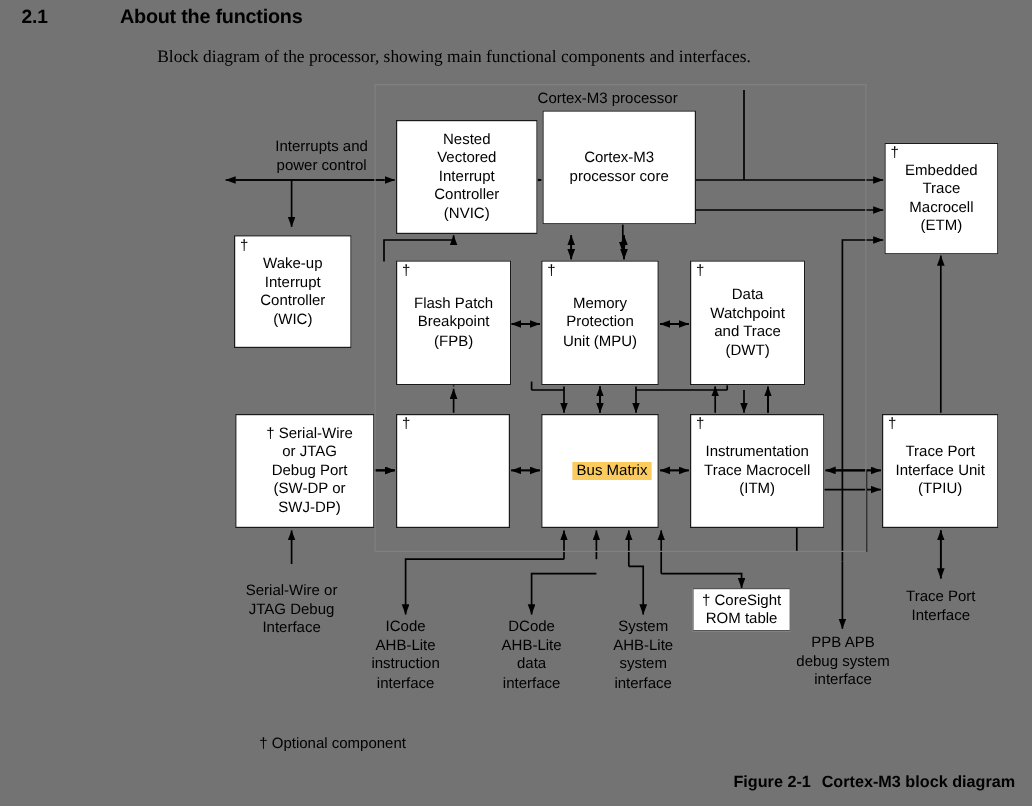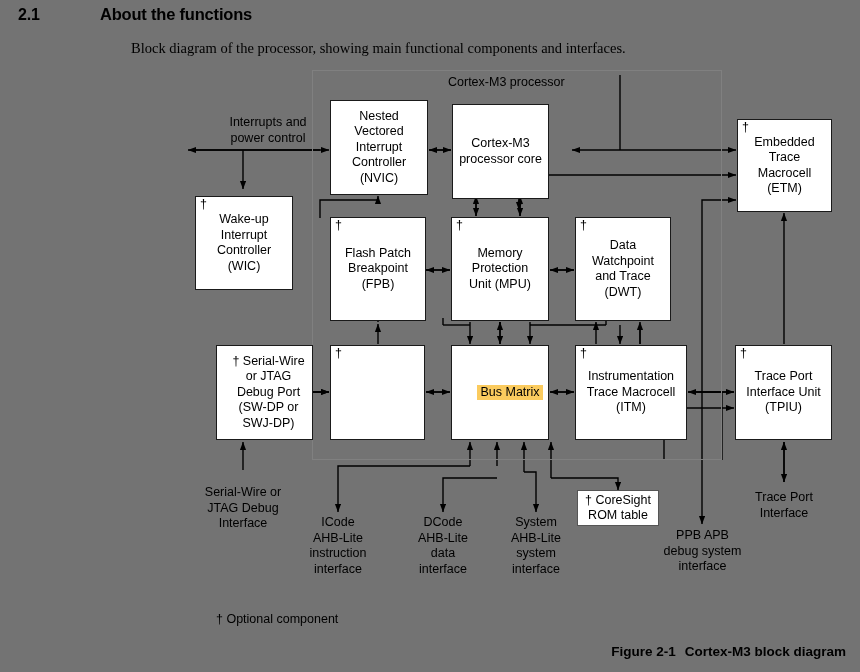--- a/index.html
+++ b/index.html
@@ -253,25 +253,25 @@
     </svg>
 
     <div class="outline" style="left:312px; top:70px; width:410px; height:390px;"></div>
     <div class="outline-title" style="left:448px; top:75px;">Cortex-M3 processor</div>
 
     <div class="box" style="left:195px; top:196px; width:98px; height:94px;">
       <span class="dagger">†</span>
       <span class="lbl">Wake-up<br>Interrupt<br>Controller<br>(WIC)</span>
     </div>
 
-    <div class="box" style="left:330px; top:100px; width:98px; height:95px;">
+    <div class="box" style="left:330px; top:100px; width:118px; height:95px;">
       <span class="lbl">Nested<br>Vectored<br>Interrupt<br>Controller<br>(NVIC)</span>
     </div>
 
-    <div class="box" style="left:452px; top:104px; width:97px; height:95px;">
+    <div class="box" style="left:452px; top:92px; width:128px; height:95px;">
       <span class="lbl">Cortex-M3<br>processor core</span>
     </div>
 
     <div class="box" style="left:737px; top:119px; width:95px; height:93px;">
       <span class="dagger">†</span>
       <span class="lbl">Embedded<br>Trace<br>Macrocell<br>(ETM)</span>
     </div>
 
     <div class="box" style="left:330px; top:217px; width:96px; height:104px;">
       <span class="dagger">†</span>
@@ -281,21 +281,21 @@
     <div class="box" style="left:451px; top:217px; width:98px; height:104px;">
       <span class="dagger">†</span>
       <span class="lbl">Memory<br>Protection<br>Unit (MPU)</span>
     </div>
 
     <div class="box" style="left:575px; top:217px; width:96px; height:104px;">
       <span class="dagger">†</span>
       <span class="lbl">Data<br>Watchpoint<br>and Trace<br>(DWT)</span>
     </div>
 
-    <div class="box" style="left:196px; top:345px; width:97px; height:95px; padding-left:8px;margin-left:20px;">
+    <div class="box" style="left:196px; top:345px; width:116px; height:95px; padding-left:8px;">
       <span class="lbl">† Serial-Wire<br>or JTAG<br>Debug Port<br>(SW-DP or<br>SWJ-DP)</span>
     </div>
 
     <div class="box" style="left:330px; top:345px; width:95px; height:95px;">
       <span class="dagger">†</span>
     </div>
 
     <div class="box" style="left:451px; top:345px; width:98px; height:95px;padding-left:20px;">
       <span class="lbl highlight">Bus Matrix</span>
     </div>

